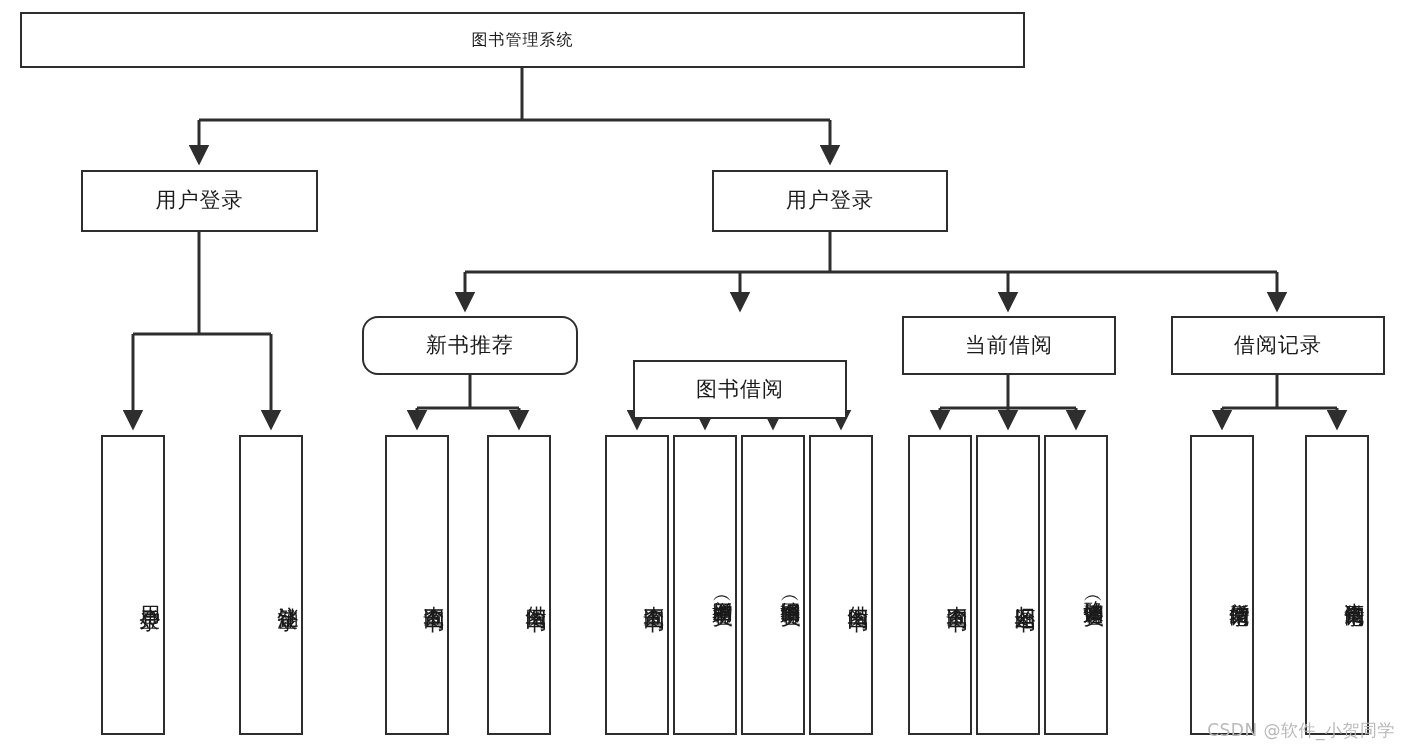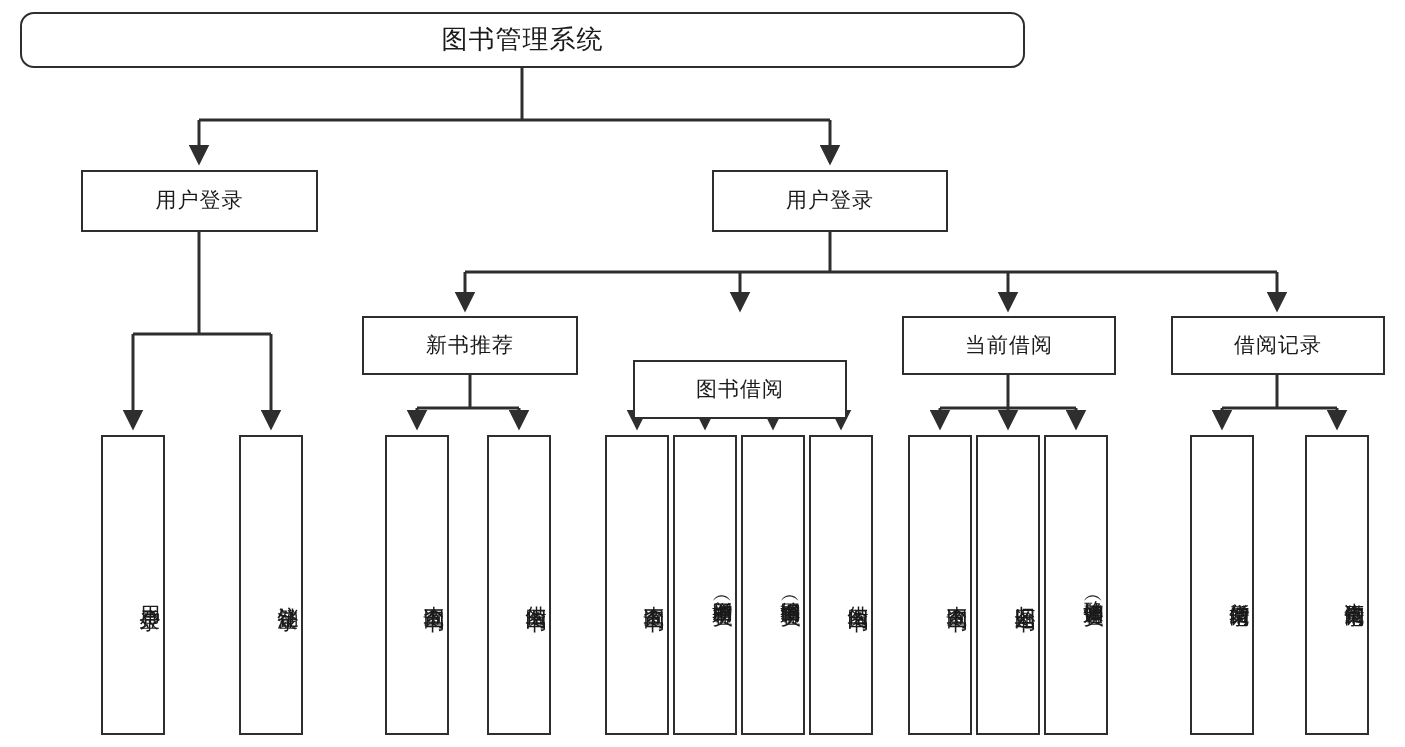--- a/index.html
+++ b/index.html
@@ -36,22 +36,21 @@
     justify-content: center;
     color: #1a1a1a;
   }
   .node-h {
     font-size: 21px;
     line-height: 1.2;
     letter-spacing: 1px;
     white-space: nowrap;
   }
   .node-root {
-    font-size: 26px;
-    border-radius: 14px;
+    font-size: 16px;
   }
   .node-v {
     font-size: 21px;
     writing-mode: vertical-rl;
     text-orientation: upright;
     line-height: 1.28;
     letter-spacing: 2px;
     align-items: flex-start;
     justify-content: center;
     padding-top: 16px;
@@ -128,21 +127,21 @@
       <path d="M 1337 408 L 1337 427" marker-end="url(#arrow)"></path>
     </g>
   </svg>
 
   <div class="node node-h node-root" style="left:20px; top:12px; width:1005px; height:56px;">图书管理系统</div>
 
   <div class="node node-h" style="left:81px; top:170px; width:237px; height:62px;">用户登录</div>
 
   <div class="node node-h" style="left:712px; top:170px; width:236px; height:62px;">用户登录</div>
 
-  <div class="node node-h" style="left:362px; top:316px; width:216px; height:59px;">新书推荐</div>
+  <div class="node node-h" style="left:362px; top:316px; width:216px; height:59px;border-radius:16px;">新书推荐</div>
 
   <div class="node node-h" style="left:633px; top:316px; width:214px; height:59px;margin-top:44px;">图书借阅</div>
 
   <div class="node node-h" style="left:1171px; top:316px; width:214px; height:59px;">借阅记录</div>
 
   <div class="node node-h" style="left:902px; top:316px; width:214px; height:59px;">当前借阅</div>
 
   <div class="node node-v" style="left:101px; top:435px; width:64px; height:300px;">用户登录</div>
 
   <div class="node node-v" style="left:239px; top:435px; width:64px; height:300px;">注销登录</div>
@@ -162,14 +161,15 @@
   <div class="node node-v" style="left:908px; top:435px; width:64px; height:300px;">查询图书</div>
 
   <div class="node node-v" style="left:976px; top:435px; width:64px; height:300px;">归还图书</div>
 
   <div class="node node-v tall-text" style="left:1044px; top:435px; width:64px; height:300px;">确认归还（管理员）</div>
 
   <div class="node node-v tall-text" style="left:1190px; top:435px; width:64px; height:300px;">新增借阅记录</div>
 
   <div class="node node-v tall-text" style="left:1305px; top:435px; width:64px; height:300px;">查询借阅记录</div>
 
+  <div id="watermark">CSDN @软件_小贺同学</div>
 
 </div>
 
 </body></html>

